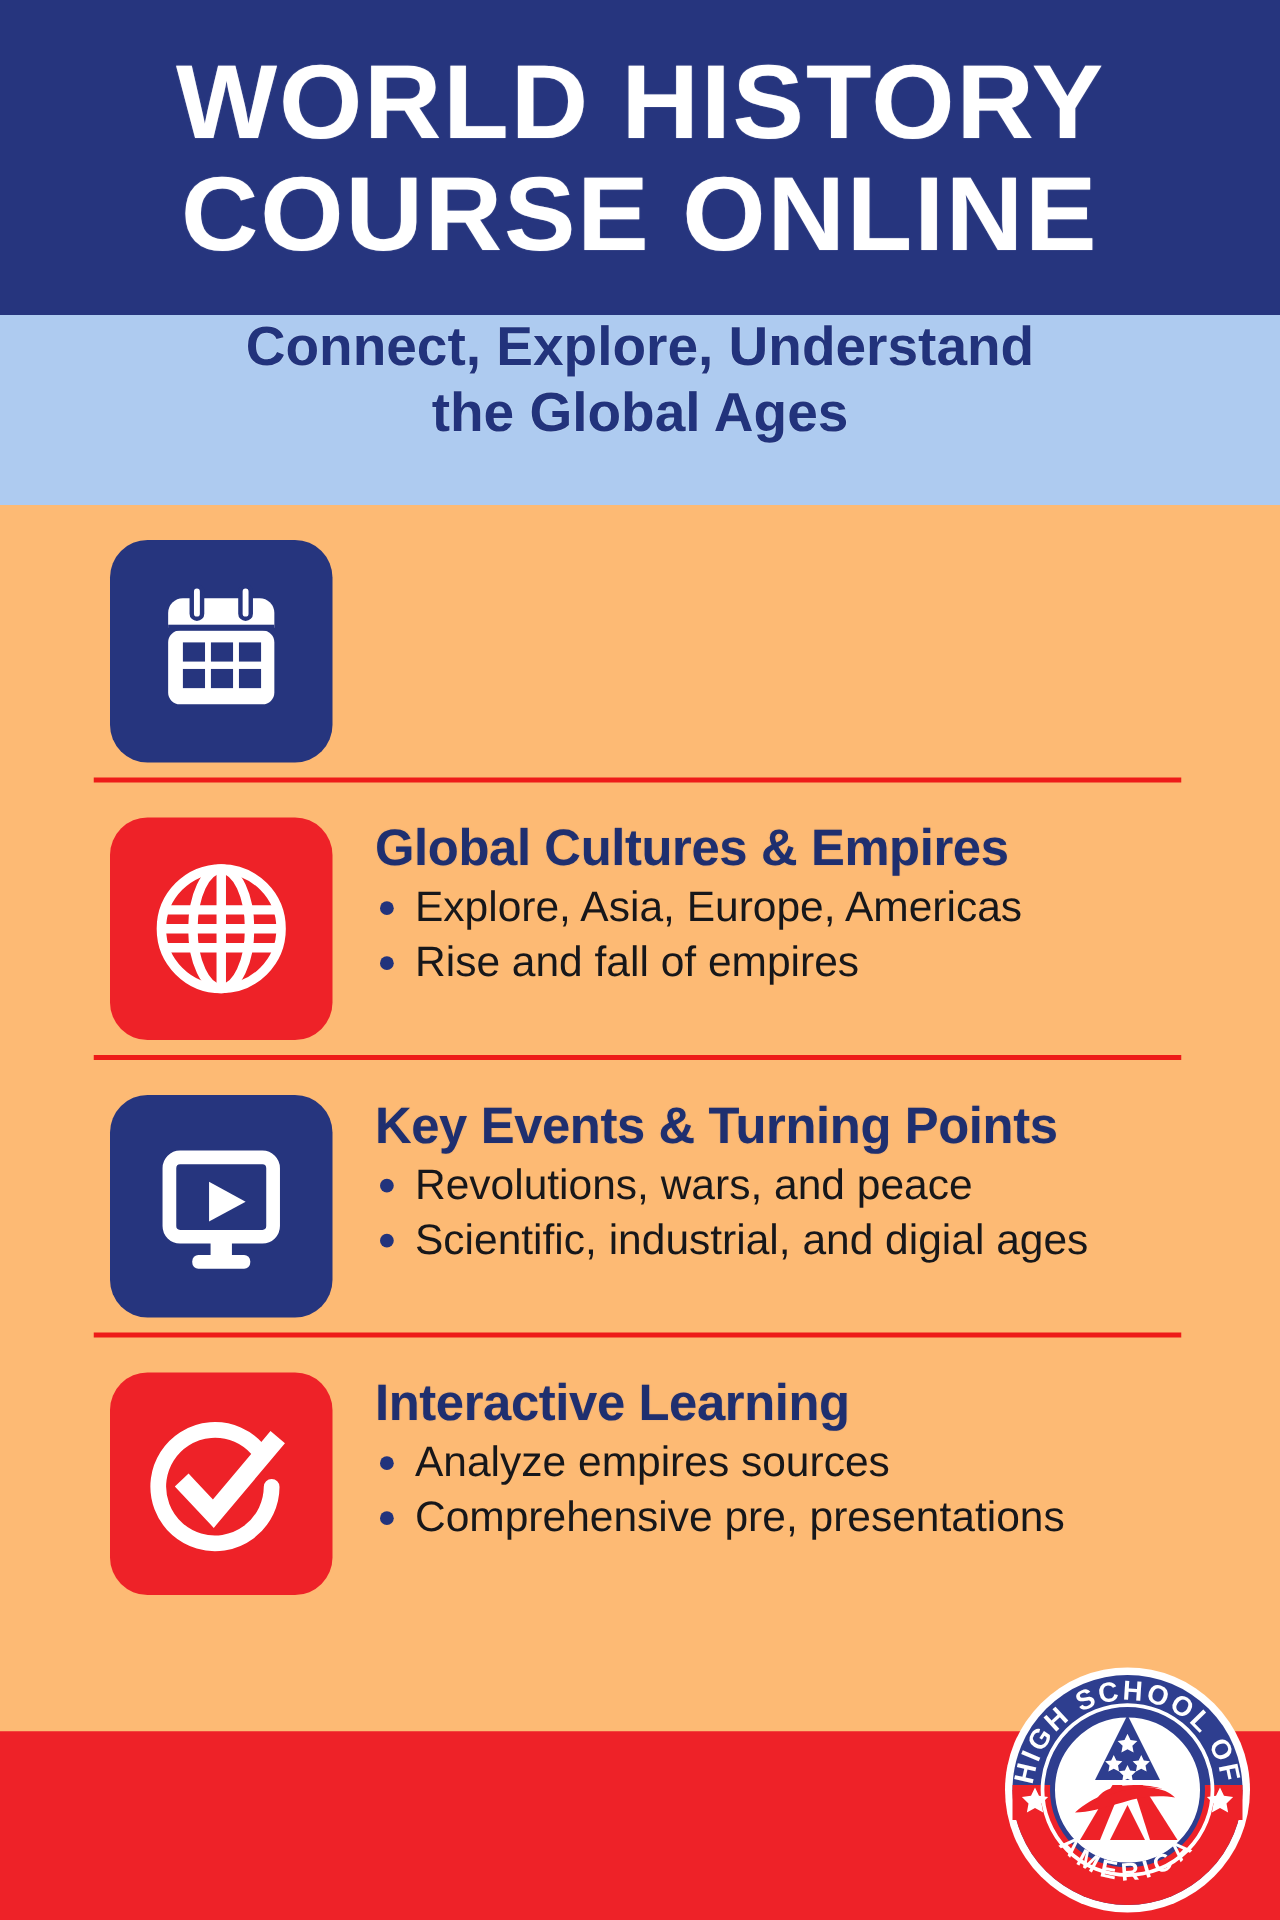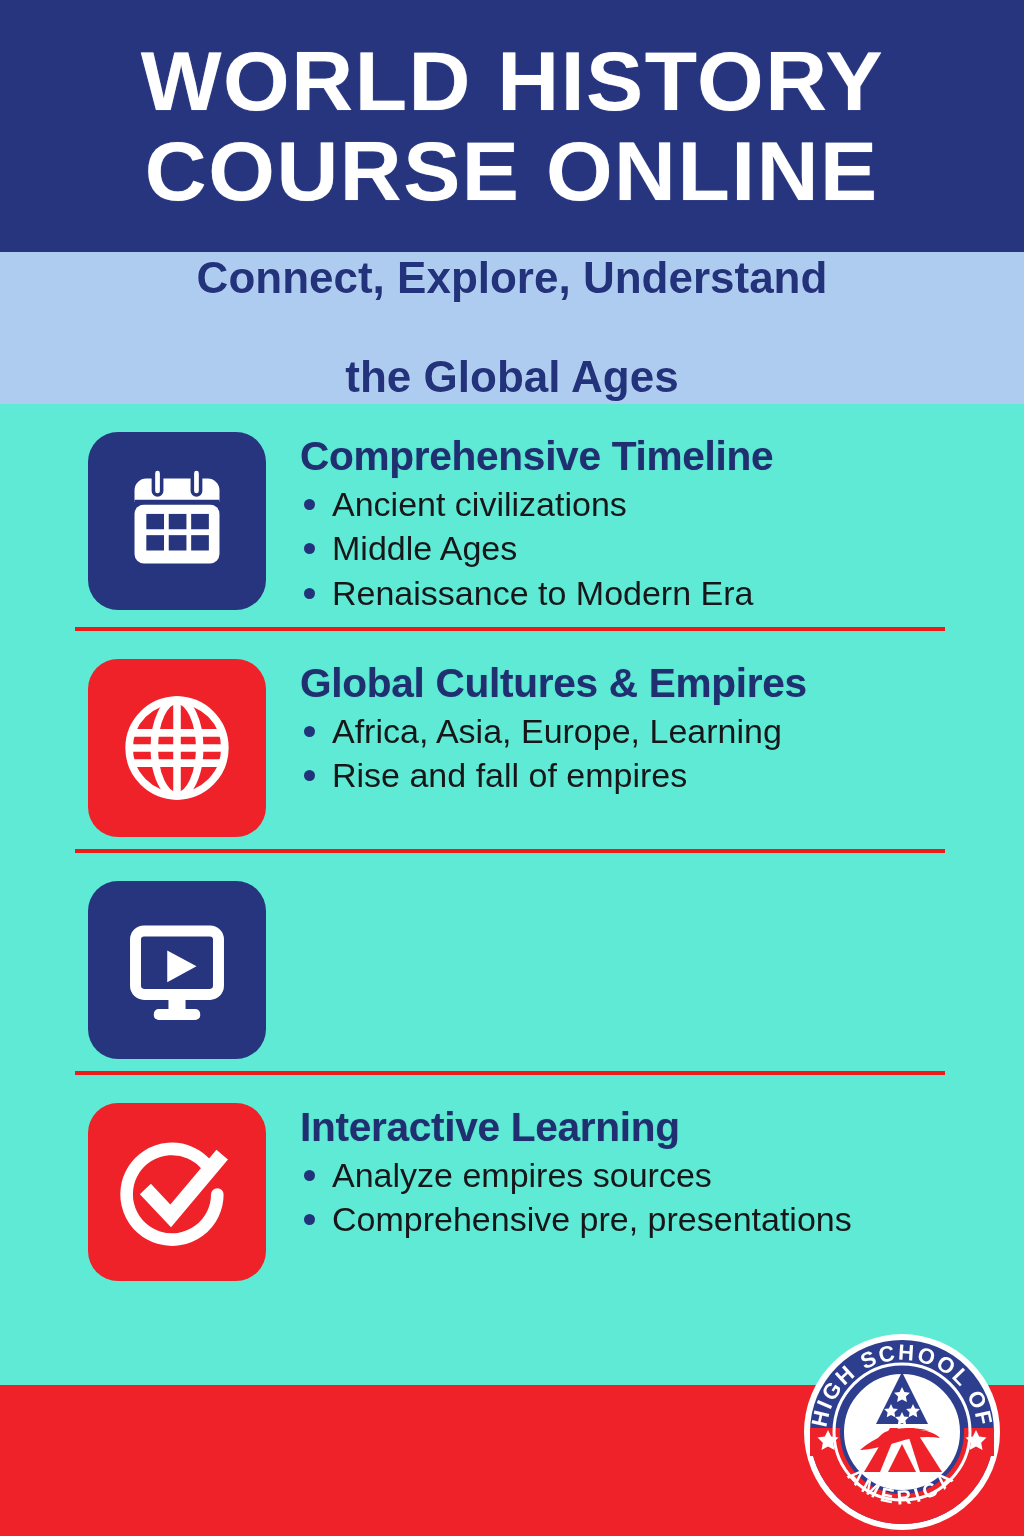--- a/index.html
+++ b/index.html
@@ -7,21 +7,21 @@
   html, body {
     width:1024px; height:1536px;
     background:#ffffff;
     font-family:"Liberation Sans", sans-serif;
     overflow:hidden;
   }
 
   .poster {
     position:relative;
     width:1024px; height:1536px;
-    background:#5eead4;
+    background:#fdba74;
   }
 
   
   .header-band {
     position:absolute; left:0; top:0;
     width:1024px; height:252px;
     background:#26357e;
     display:flex; flex-direction:column;
     align-items:center; justify-content:center;
   }
@@ -36,21 +36,21 @@
     transform:scaleX(1.02);
     text-shadow:0 0 1px rgba(255,255,255,0.45);
   }
   .header-line.l2 { margin-top:8px; }
 
   .subtitle-band {
     position:absolute; left:0; top:252px;
     width:1024px; height:152px;
     background:#aecbf0;
     display:flex; flex-direction:column;
-    align-items:center; justify-content:space-between;
+    align-items:center; justify-content:flex-start;
   }
   .subtitle-line {
     color:#22337c;
     font-weight:bold;
     font-size:44px;
     line-height:1.2;
     text-align:center;
     text-shadow:0 0 1px rgba(255,255,255,0.5);
   }
 
@@ -155,62 +155,61 @@
           <rect x="63" y="6" width="7" height="22" rx="3.5" fill="#ffffff" stroke="#26357e" stroke-width="3"></rect>
           <rect x="14" y="32" width="72" height="4" fill="#26357e"></rect>
           <rect x="24" y="44" width="15" height="13" fill="#26357e"></rect>
           <rect x="43" y="44" width="15" height="13" fill="#26357e"></rect>
           <rect x="62" y="44" width="15" height="13" fill="#26357e"></rect>
           <rect x="24" y="62" width="15" height="13" fill="#26357e"></rect>
           <rect x="43" y="62" width="15" height="13" fill="#26357e"></rect>
           <rect x="62" y="62" width="15" height="13" fill="#26357e"></rect>
         </svg>
       </div>
-      <div class="feature-body">
-        <div class="feature-title">Comprehensive Timeline</div>
-        <ul class="bullets">
-          <li>Ancient civilizations</li>
-          <li>Middle Ages</li>
-          <li>Renaissance to Modern Era</li>
-        </ul>
-      </div>
     </div>
     <div class="divider"></div>
 
     <div class="feature">
       <div class="icon-tile tile-red">
         <svg width="126" height="126" viewBox="0 0 100 100" aria-hidden="true">
           <g fill="none" stroke="#ffffff" stroke-width="6">
             <circle cx="50" cy="50" r="38"></circle>
             <ellipse cx="50" cy="50" rx="18" ry="38"></ellipse>
             <line x1="50" y1="12" x2="50" y2="88"></line>
             <line x1="13" y1="38" x2="87" y2="38"></line>
             <line x1="12" y1="50" x2="88" y2="50"></line>
             <line x1="13" y1="62" x2="87" y2="62"></line>
           </g>
         </svg>
       </div>
       <div class="feature-body">
         <div class="feature-title">Global Cultures &amp; Empires</div>
         <ul class="bullets">
-          <li>Africa, Asia, Europe, Learning</li>
+          <li>Explore, Asia, Europe, Americas</li>
           <li>Rise and fall of empires</li>
         </ul>
       </div>
     </div>
     <div class="divider"></div>
 
     <div class="feature">
       <div class="icon-tile tile-blue">
         <svg width="122" height="122" viewBox="0 0 100 100" aria-hidden="true">
           <rect x="16" y="18" width="68" height="52" rx="7" fill="none" stroke="#ffffff" stroke-width="9"></rect>
           <path d="M42 34 L66 47 L42 60 Z" fill="#ffffff"></path>
           <rect x="43" y="70" width="14" height="15" fill="#ffffff"></rect>
           <rect x="31" y="82" width="38" height="9" rx="4" fill="#ffffff"></rect>
         </svg>
+      </div>
+      <div class="feature-body">
+        <div class="feature-title">Key Events &amp; Turning Points</div>
+        <ul class="bullets">
+          <li>Revolutions, wars, and peace</li>
+          <li>Scientific, industrial, and digial ages</li>
+        </ul>
       </div>
     </div>
     <div class="divider"></div>
 
     <div class="feature">
       <div class="icon-tile tile-red">
         <svg width="126" height="126" viewBox="0 0 100 100" aria-hidden="true">
           <path d="M73 28 A36 36 0 1 0 82 52" fill="none" stroke="#ffffff" stroke-width="10" stroke-linecap="round"></path>
           <path d="M29 52 L45 69 L82 25" fill="none" stroke="#ffffff" stroke-width="12" stroke-linecap="square" stroke-linejoin="miter"></path>
         </svg>

